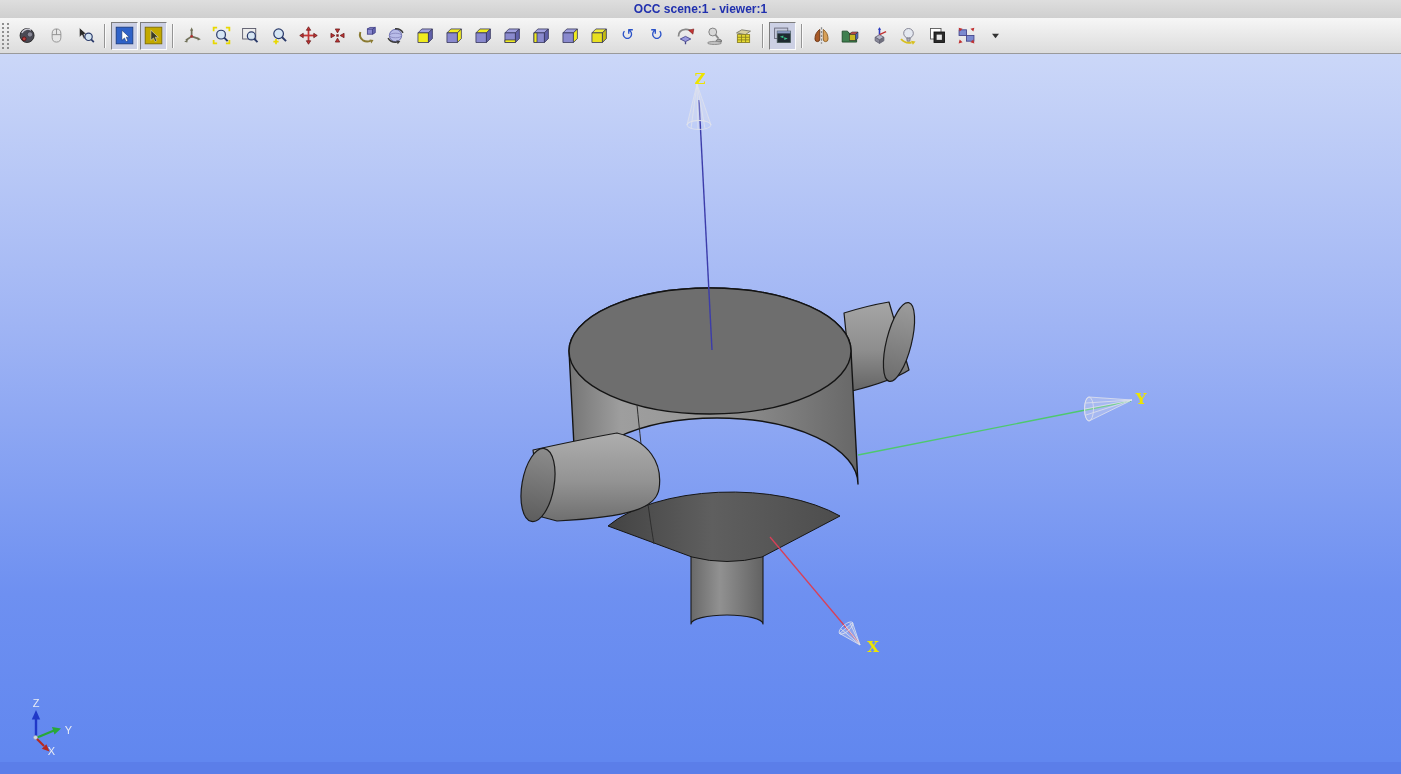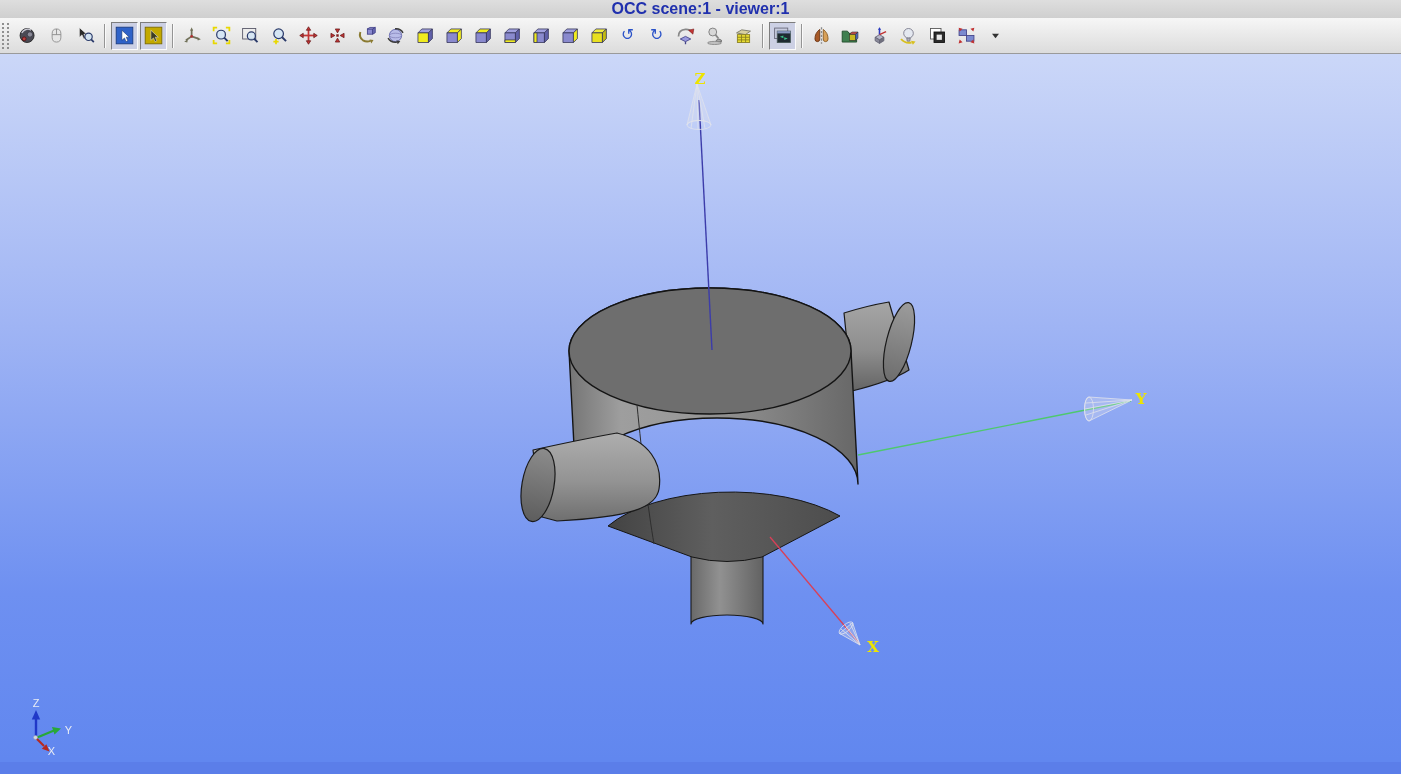--- a/index.html
+++ b/index.html
@@ -1,21 +1,21 @@
 <!DOCTYPE html>
 <html><head>
 <meta charset="utf-8">
 <style>
   html,body{margin:0;padding:0;width:1401px;height:774px;overflow:hidden;
     font-family:"Liberation Sans", sans-serif;background:#d4d4d4;}
   
   .title-bar{position:absolute;left:0;top:0;width:1401px;height:18px;
     background:linear-gradient(#dedede,#cfcfcf);
     display:flex;align-items:center;justify-content:center;}
-  .title-bar span{font-size:16px;color:#2030ae;font-weight:bold;}
+  .title-bar span{font-size:12px;color:#2030ae;font-weight:bold;}
   
   .toolbar{position:absolute;left:0;top:18px;width:1401px;height:36px;
     background:linear-gradient(#f6f6f6,#dcdcdc);
     border-bottom:1px solid #9a9a9a;display:flex;align-items:center;box-sizing:border-box;}
   .tb-handle{width:3px;height:26px;margin:0 4px 0 2px;
     border-left:2px dotted #8f8f8f;border-right:2px dotted #8f8f8f;}
   .tb-items{display:flex;align-items:center;height:100%;}
   .tb-btn{width:27px;height:28px;margin:0 1px;padding:0;border:1px solid transparent;
     background:transparent;display:flex;align-items:center;justify-content:center;cursor:default;}
   .tb-btn svg{width:21px;height:21px;display:block;}

